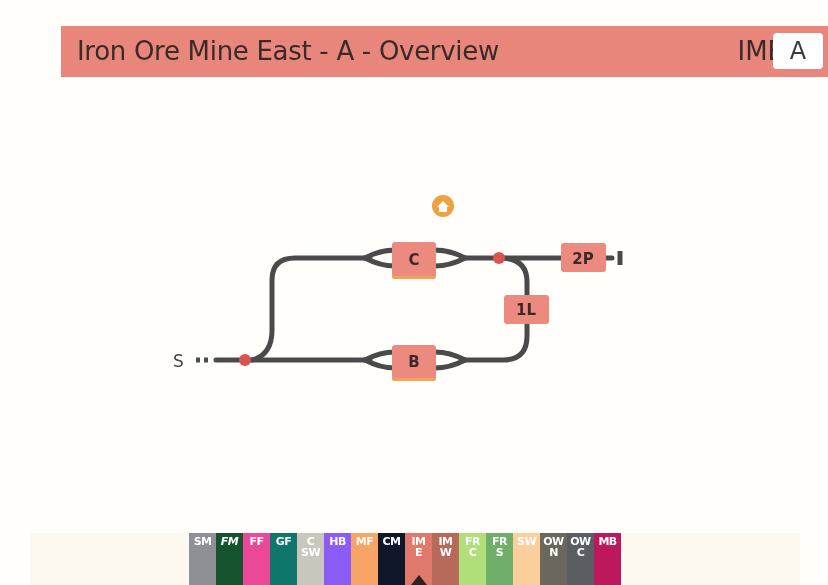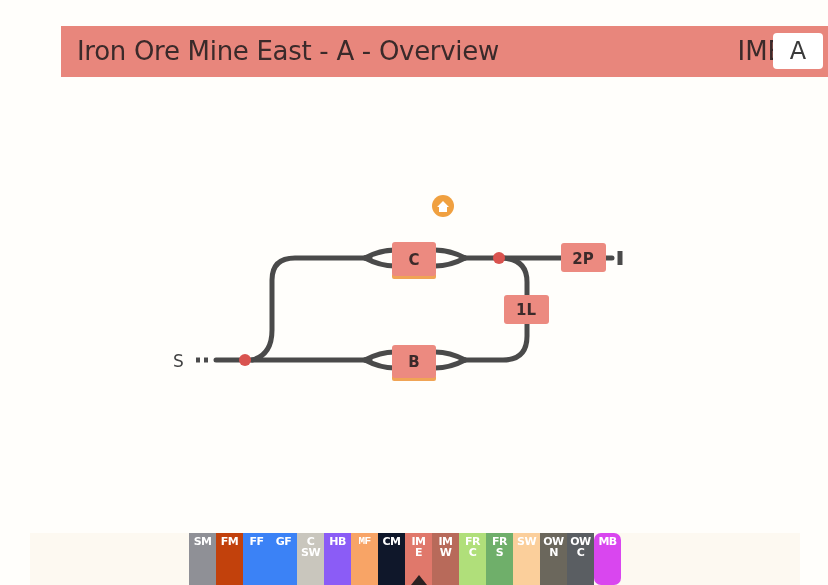--- a/index.html
+++ b/index.html
@@ -112,41 +112,41 @@
 
   <text class="s-label" x="173" y="367">S</text>
 </svg>
 
 <div class="nav-bg"></div>
 <div class="nav">
   <div class="nav-item" style="background: rgb(143, 144, 150);">
       <span class="l1">SM</span>
       <span class="l2"></span>
     </div>
-  <div class="nav-item" style="background: #c2410c;">
+  <div class="nav-item" style="background: #14532d; font-style: italic;">
       <span class="l1">FM</span>
       <span class="l2"></span>
     </div>
-  <div class="nav-item" style="background: #3b82f6;">
+  <div class="nav-item" style="background: #ec4899;">
       <span class="l1">FF</span>
       <span class="l2"></span>
     </div>
-  <div class="nav-item" style="background: #3b82f6;">
+  <div class="nav-item" style="background: #0f766e;">
       <span class="l1">GF</span>
       <span class="l2"></span>
     </div>
   <div class="nav-item" style="background: rgb(201, 198, 189);">
       <span class="l1">C</span>
       <span class="l2">SW</span>
     </div>
   <div class="nav-item" style="background: #8b5cf6;">
       <span class="l1">HB</span>
       <span class="l2"></span>
     </div>
-  <div class="nav-item" style="background: rgb(248, 164, 102); font-family: Liberation Mono, monospace;">
+  <div class="nav-item" style="background: rgb(248, 164, 102);">
       <span class="l1">MF</span>
       <span class="l2"></span>
     </div>
   <div class="nav-item" style="background: #0f172a;">
       <span class="l1">CM</span>
       <span class="l2"></span>
     </div>
   <div class="nav-item" style="background: rgb(224, 120, 107);">
       <span class="l1">IM</span>
       <span class="l2">E</span>
@@ -169,17 +169,17 @@
       <span class="l2"></span>
     </div>
   <div class="nav-item" style="background: rgb(107, 103, 92);">
       <span class="l1">OW</span>
       <span class="l2">N</span>
     </div>
   <div class="nav-item" style="background: rgb(90, 94, 98);">
       <span class="l1">OW</span>
       <span class="l2">C</span>
     </div>
-  <div class="nav-item" style="background: #d946ef; border-radius: 7px;">
+  <div class="nav-item" style="background: #be185d;">
       <span class="l1">MB</span>
       <span class="l2"></span>
     </div>
 </div>
 
 </body></html>

